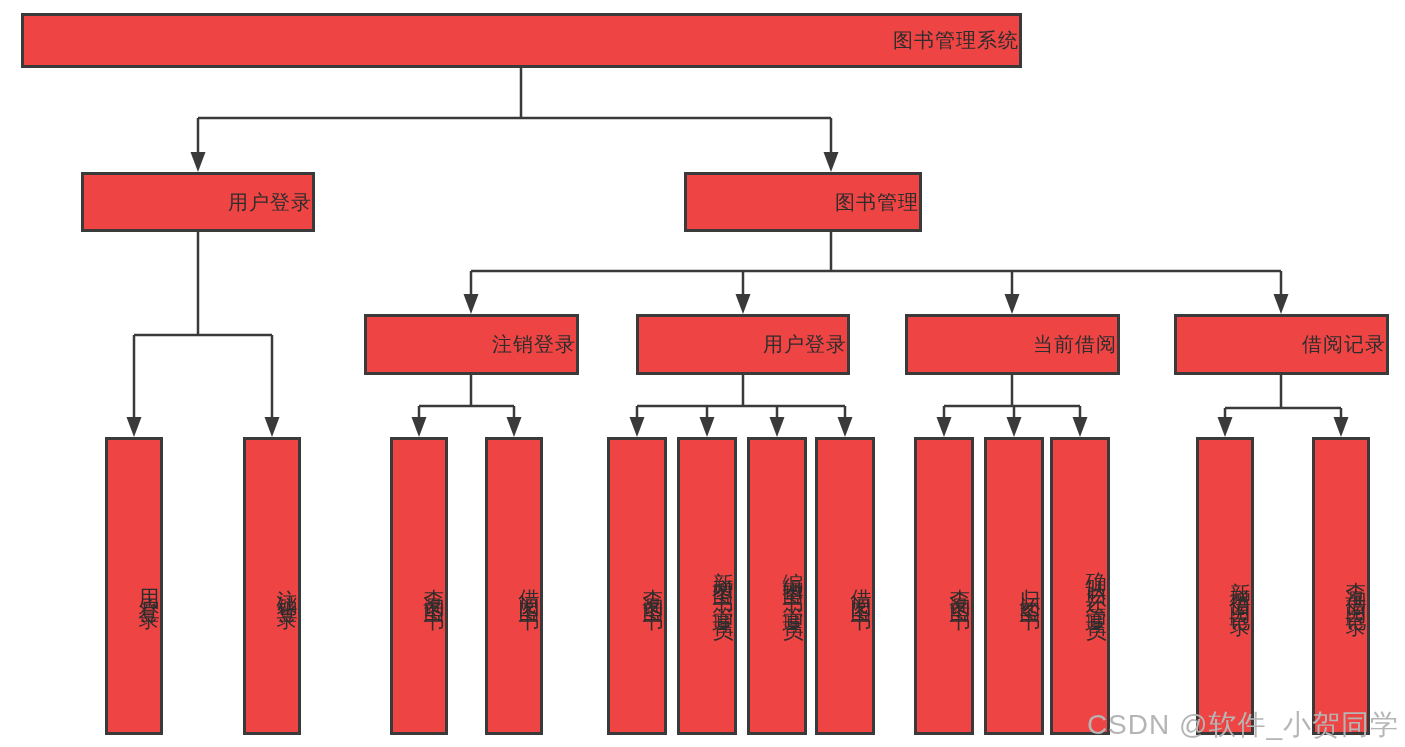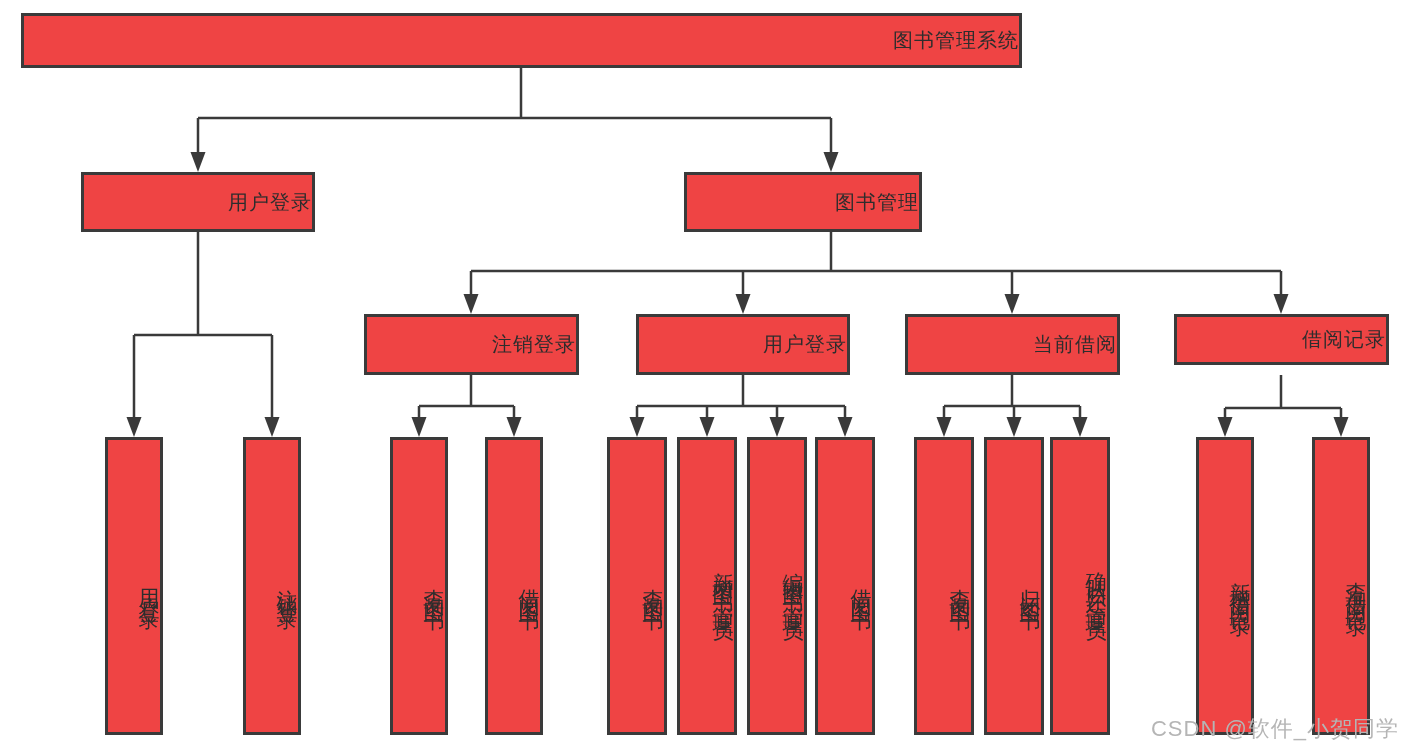--- a/index.html
+++ b/index.html
@@ -14,21 +14,21 @@
     position:absolute;box-sizing:border-box;border:3px solid #3a3a3a;background:#ef4444;
     display:flex;align-items:center;justify-content:flex-end;color:#2d2d2d;z-index:2;padding-left:24px;
   }
   .hlabel{font-size:20px;letter-spacing:1px;white-space:nowrap;}
   .vtext{
     writing-mode:vertical-rl;text-orientation:mixed;
     font-size:21px;line-height:1;letter-spacing:7px;white-space:nowrap;
   }
   .watermark{
     position:absolute;right:6px;bottom:3px;z-index:6;
-    color:#b5b5b5;font-size:22px;letter-spacing:1px;white-space:nowrap;
+    color:#b5b5b5;font-size:28px;letter-spacing:1px;white-space:nowrap;
   }
 </style>
 </head>
 <body>
 
 <div class="canvas">
 
   <svg class="wires" width="1405" height="747" viewBox="0 0 1405 747">
 
     <path d="M521 68 V118 M198 118 H831 M198 118 V154 M831 118 V154"></path>
@@ -78,21 +78,21 @@
 
   <div class="box" style="left:364px;top:314px;width:215px;height:61px">
     <span class="hlabel">注销登录</span>
   </div>
   <div class="box" style="left:636px;top:314px;width:214px;height:61px">
     <span class="hlabel">用户登录</span>
   </div>
   <div class="box" style="left:905px;top:314px;width:215px;height:61px">
     <span class="hlabel">当前借阅</span>
   </div>
-  <div class="box" style="left:1174px;top:314px;width:215px;height:51px">
+  <div class="box" style="left:1174px;top:314px;width:215px;height:61px">
     <span class="hlabel">借阅记录</span>
   </div>
 
   <div class="box" style="left:105px;top:437px;width:58px;height:298px">
     <span class="vtext">用户登录</span>
   </div>
   <div class="box" style="left:243px;top:437px;width:58px;height:298px">
     <span class="vtext">注销登录</span>
   </div>
 

